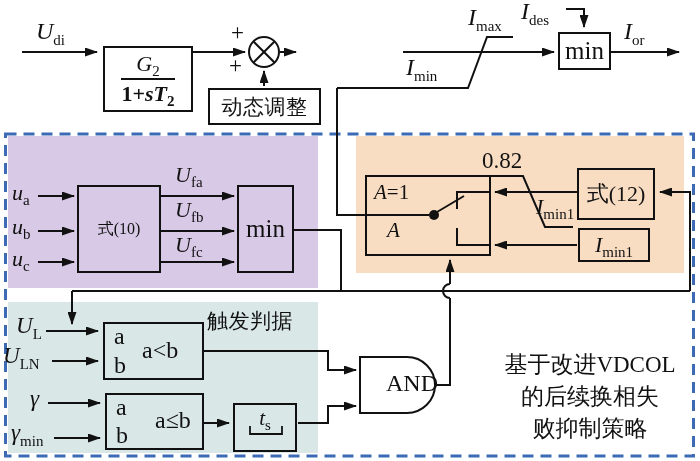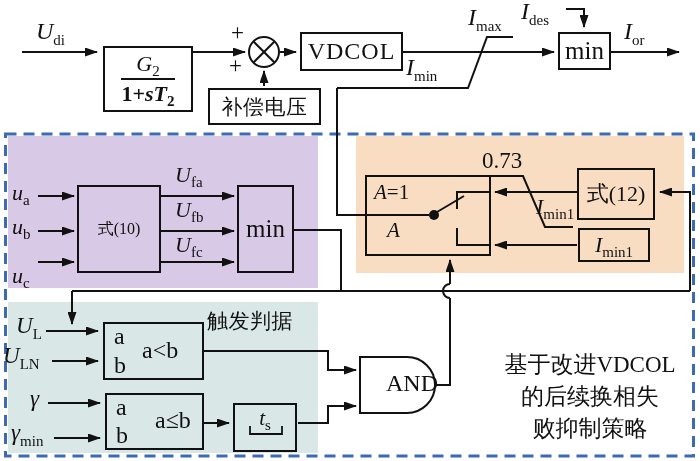--- a/index.html
+++ b/index.html
@@ -100,26 +100,23 @@
   </svg>
 
   <div class="blk white" style="left:103px;top:16px;width:90px;height:66px;margin-top:30px;">
     <div class="frac">
       <div class="num"><i>G</i><sub class="sub">2</sub></div>
       <div class="den"><span>1+</span><i>sT</i><sub class="sub">2</sub></div>
     </div>
   </div>
 
   <div class="blk white cn" style="left:208px;top:88px;width:113px;height:37px;">
-    <span>补偿电压</span>
+    <span>动态调整</span>
   </div>
 
-  <div class="blk white" style="left:300px;top:32px;width:103px;height:39px;font-size:24px;letter-spacing:1px;">
-    <span>VDCOL</span>
-  </div>
 
   <div class="blk white" style="left:558px;top:32px;width:53px;height:38px;font-size:25px;">
     <span>min</span>
   </div>
 
   <div class="blk" style="left:77px;top:185px;width:84px;height:88px;font-size:16px;">
     <span>式(10)</span>
   </div>
 
   <div class="blk" style="left:237px;top:185px;width:57px;height:88px;font-size:25px;">
@@ -155,28 +152,28 @@
   <span class="lbl var" style="left:36px;top:19px;"><i>U</i><sub>di</sub></span>
   <span class="lbl" style="left:231px;top:21px;font-size:23px;">+</span>
   <span class="lbl" style="left:229px;top:54px;font-size:23px;">+</span>
   <span class="lbl var" style="left:468px;top:5px;"><i>I</i><sub>max</sub></span>
   <span class="lbl var" style="left:406px;top:55px;"><i>I</i><sub>min</sub></span>
   <span class="lbl var" style="left:521px;top:-1px;"><i>I</i><sub>des</sub></span>
   <span class="lbl var" style="left:624px;top:19px;"><i>I</i><sub>or</sub></span>
 
   <span class="lbl var" style="left:12px;top:182px;font-size:22px;"><i>u</i><sub>a</sub></span>
   <span class="lbl var" style="left:12px;top:216px;font-size:22px;"><i>u</i><sub>b</sub></span>
-  <span class="lbl var" style="left:12px;top:265px;font-size:22px;"><i>u</i><sub>c</sub></span>
+  <span class="lbl var" style="left:12px;top:248px;font-size:22px;"><i>u</i><sub>c</sub></span>
   <span class="lbl var" style="left:175px;top:164px;font-size:22px;"><i>U</i><sub>fa</sub></span>
   <span class="lbl var" style="left:175px;top:199px;font-size:22px;"><i>U</i><sub>fb</sub></span>
   <span class="lbl var" style="left:175px;top:234px;font-size:22px;"><i>U</i><sub>fc</sub></span>
 
   <span class="lbl" style="left:374px;top:182px;font-size:21px;"><i>A</i><span>=1</span></span>
   <span class="lbl" style="left:387px;top:220px;font-size:21px;font-style:italic;">A</span>
-  <span class="lbl" style="left:482px;top:149px;font-size:23px;">0.73</span>
+  <span class="lbl" style="left:482px;top:149px;font-size:23px;">0.82</span>
   <span class="lbl var" style="left:536px;top:196px;font-size:22px;"><i>I</i><sub>min1</sub></span>
 
   <span class="lbl cn" style="left:207px;top:311px;">触发判据</span>
   <span class="lbl var" style="left:16px;top:314px;font-size:23px;"><i>U</i><sub>L</sub></span>
   <span class="lbl var" style="left:3px;top:344px;font-size:23px;"><i>U</i><sub>LN</sub></span>
   <span class="lbl var" style="left:30px;top:387px;font-size:23px;"><i>γ</i><sub></sub></span>
   <span class="lbl var" style="left:11px;top:421px;font-size:23px;"><i>γ</i><sub>min</sub></span>
   <span class="lbl" style="left:376px;top:371px;width:72px;text-align:center;font-size:24px;z-index:3;">AND</span>
 
   <div class="lbl" style="left:468px;top:349px;width:244px;text-align:center;font-size:23px;line-height:32px;white-space:normal;">

